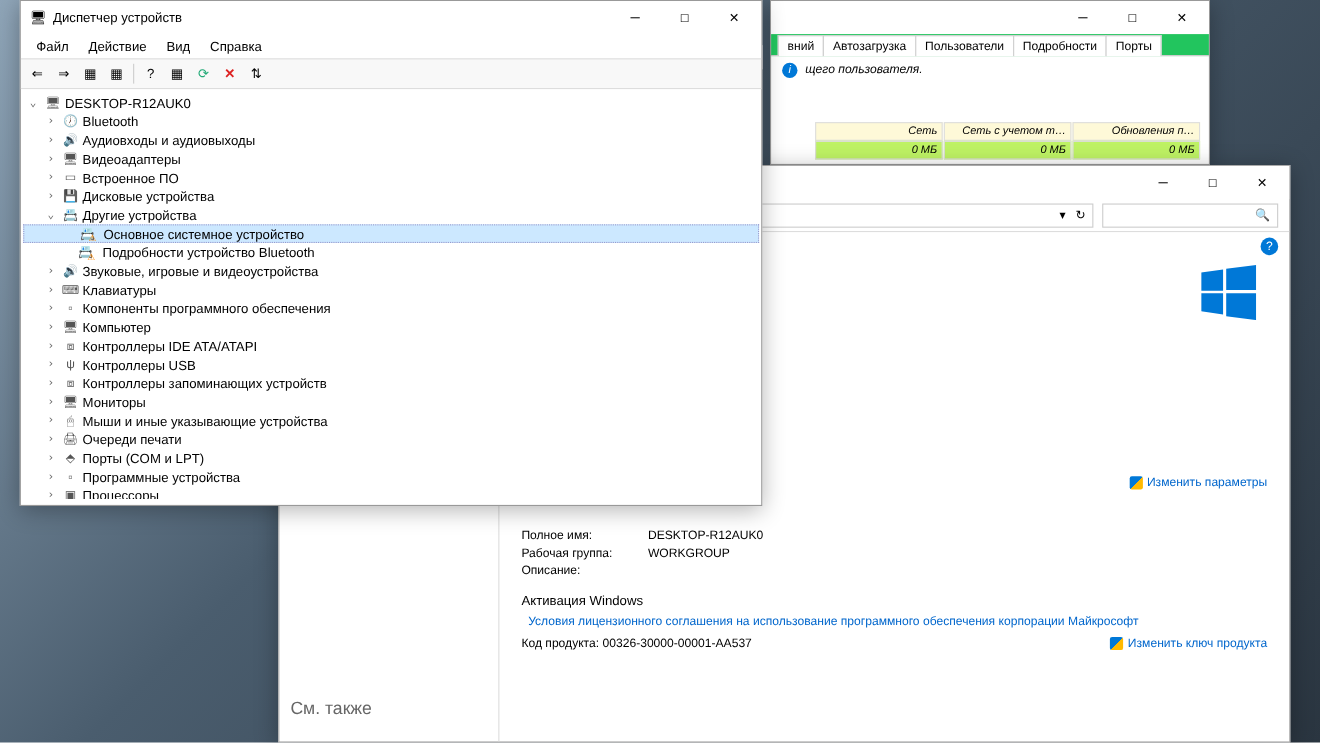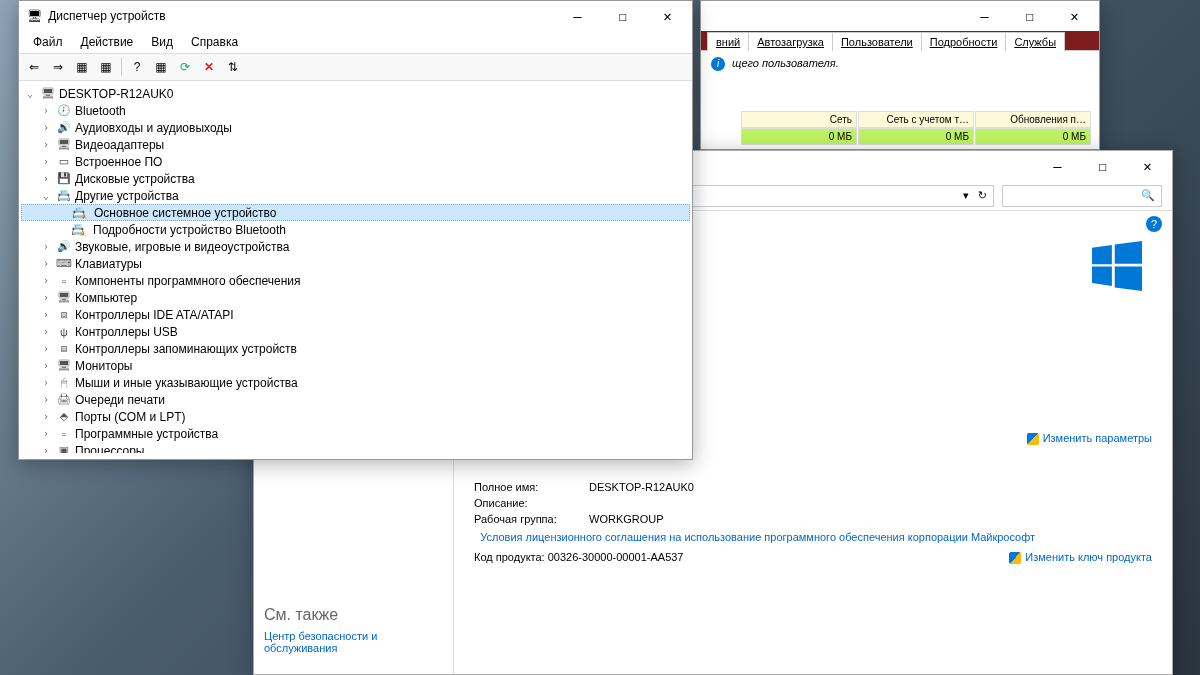--- a/index.html
+++ b/index.html
@@ -4,21 +4,21 @@
 <style>
 * { box-sizing: border-box; margin: 0; padding: 0; font-family: "Segoe UI", Tahoma, sans-serif; }
 body { width: 1200px; height: 675px; background: linear-gradient(135deg,#8fa5b8 0%,#4a5d6e 40%,#2a3540 100%); overflow: hidden; position: relative; }
 .window { position: absolute; background: #fff; border: 1px solid #999; box-shadow: 0 4px 20px rgba(0,0,0,0.3); }
 .titlebar { height: 30px; display: flex; align-items: center; justify-content: space-between; padding: 0 2px 0 8px; font-size: 12px; background:#fff; }
 .titlebar .t { display:flex; align-items:center; gap:6px; }
 .winbtns { display: flex; }
 .winbtn { width: 45px; height: 28px; display: flex; align-items: center; justify-content: center; font-family: monospace; font-size: 14px; cursor: default; }
 
 .taskmgr { left: 700px; top: 0; width: 400px; height: 150px; z-index: 1; }
-.tm-tabs { display:flex; font-size:11px; border-bottom:1px solid #ccc; padding-left:6px; background:#7f1d1d;text-decoration:underline;}
+.tm-tabs { display:flex; font-size:11px; border-bottom:1px solid #ccc; padding-left:6px; background:#22c55e;}
 .tm-tab { padding:3px 8px; border:1px solid #ccc; border-bottom:none; margin-right:-1px; background:#fff; position:relative; top:1px;}
 .tm-body { font-size:11px; padding:6px 10px;font-style:italic; }
 .tm-cols { display:flex; gap:1px; font-size:10px; background:#fff; }
 .tm-col { flex:1; border:1px solid #ddd; padding:2px 4px; text-align:right; background:#fff; }
 .tm-col.h { background:#fef9d8; font-weight:normal; }
 .tm-col.v { background:#bef264; }
 .tm-collapse { position:absolute; left:-30px; top:40px; width:22px; height:22px; border:1px solid #ccc; background:#fff; font-size:11px; display:flex;align-items:center;justify-content:center;}
 
 .system { left: 253px; top: 150px; width: 920px; height: 525px; z-index: 2; background:#fff; border:1px solid #aaa; }
 .sys-body { display:flex; height: calc(100% - 60px); font-size:12px; }
@@ -63,28 +63,28 @@
       <div class="winbtn">—</div>
       <div class="winbtn">☐</div>
       <div class="winbtn close">✕</div>
     </div>
   </div>
   <div class="tm-tabs">
     <div class="tm-tab">вний</div>
     <div class="tm-tab">Автозагрузка</div>
     <div class="tm-tab">Пользователи</div>
     <div class="tm-tab">Подробности</div>
-    <div class="tm-tab">Службы</div>
+    <div class="tm-tab">Порты</div>
   </div>
   <div class="tm-collapse">⌃</div>
   <div class="tm-body">
     <span style="display:inline-block;width:14px;height:14px;background:#0078d7;color:#fff;border-radius:50%;font-size:10px;text-align:center;line-height:14px;margin-right:4px;">i</span>
     <span>щего пользователя.</span>
   </div>
-  <div style="position:absolute;bottom:4px;right:8px;left:40px;">
+  <div style="position:absolute;bottom:4px;right:8px;left:40px;font-style:italic;">
     <div class="tm-cols">
       <div class="tm-col h">Сеть</div>
       <div class="tm-col h">Сеть с учетом т…</div>
       <div class="tm-col h">Обновления п…</div>
     </div>
     <div class="tm-cols">
       <div class="tm-col v">0 МБ</div>
       <div class="tm-col v">0 МБ</div>
       <div class="tm-col v">0 МБ</div>
     </div>
@@ -105,21 +105,20 @@
         <span style="margin-left:auto">▾ &nbsp; ↻</span>
       </div>
     <div class="srch">
         <span>🔍</span>
       </div>
   </div>
   <div class="sys-body">
     <div class="sys-nav">
       <div style="position:absolute;bottom:20px;left:10px;width:180px;">
         <div class="smalltxt">См. также</div>
-        <div class="link" style="margin-top:6px">Центр безопасности и обслуживания</div>
       </div>
     </div>
     <div class="sys-main">
       <div class="help-icon">?</div>
       <div class="sys-head">компьютере</div>
       <div class="winlogo">
         <svg viewBox="0 0 88 88">
             <path fill="#0078d7" d="M0 12l35-5v34H0zM40 6l48-6v40H40zM0 45h35v34L0 74zM40 45h48v43l-48-6z"></path>
           </svg>
       </div>
@@ -131,28 +130,29 @@
       <div style="position:absolute;right:20px;top:220px;text-align:right;">
         <span class="shield"></span><span class="link">Изменить параметры</span>
       </div>
 
       <div style="margin-top:30px">
         <div class="sys-row">
             <div class="sys-lbl">Полное имя:</div>
             <div class="sys-val">DESKTOP-R12AUK0</div>
           </div>
         <div class="sys-row">
-            <div class="sys-lbl">Описание:</div>
-          </div>
-        <div class="sys-row">
             <div class="sys-lbl">Рабочая группа:</div>
             <div class="sys-val">WORKGROUP</div>
           </div>
-      </div>
-
+        <div class="sys-row">
+            <div class="sys-lbl">Описание:</div>
+          </div>
+      </div>
+
+      <div style="margin-top:14px;font-size:12px;">Активация Windows</div>
       <div class="sys-row" style="margin-top:6px">
         &nbsp;&nbsp;
         <span class="link">Условия лицензионного соглашения на использование программного обеспечения корпорации Майкрософт</span>
       </div>
       <div class="sys-row" style="margin-top:8px;justify-content:space-between;width:100%;">
         <span>Код продукта: 00326-30000-00001-AA537</span>
         <span><span class="shield"></span><span class="link">Изменить ключ продукта</span></span>
       </div>
     </div>
   </div>

